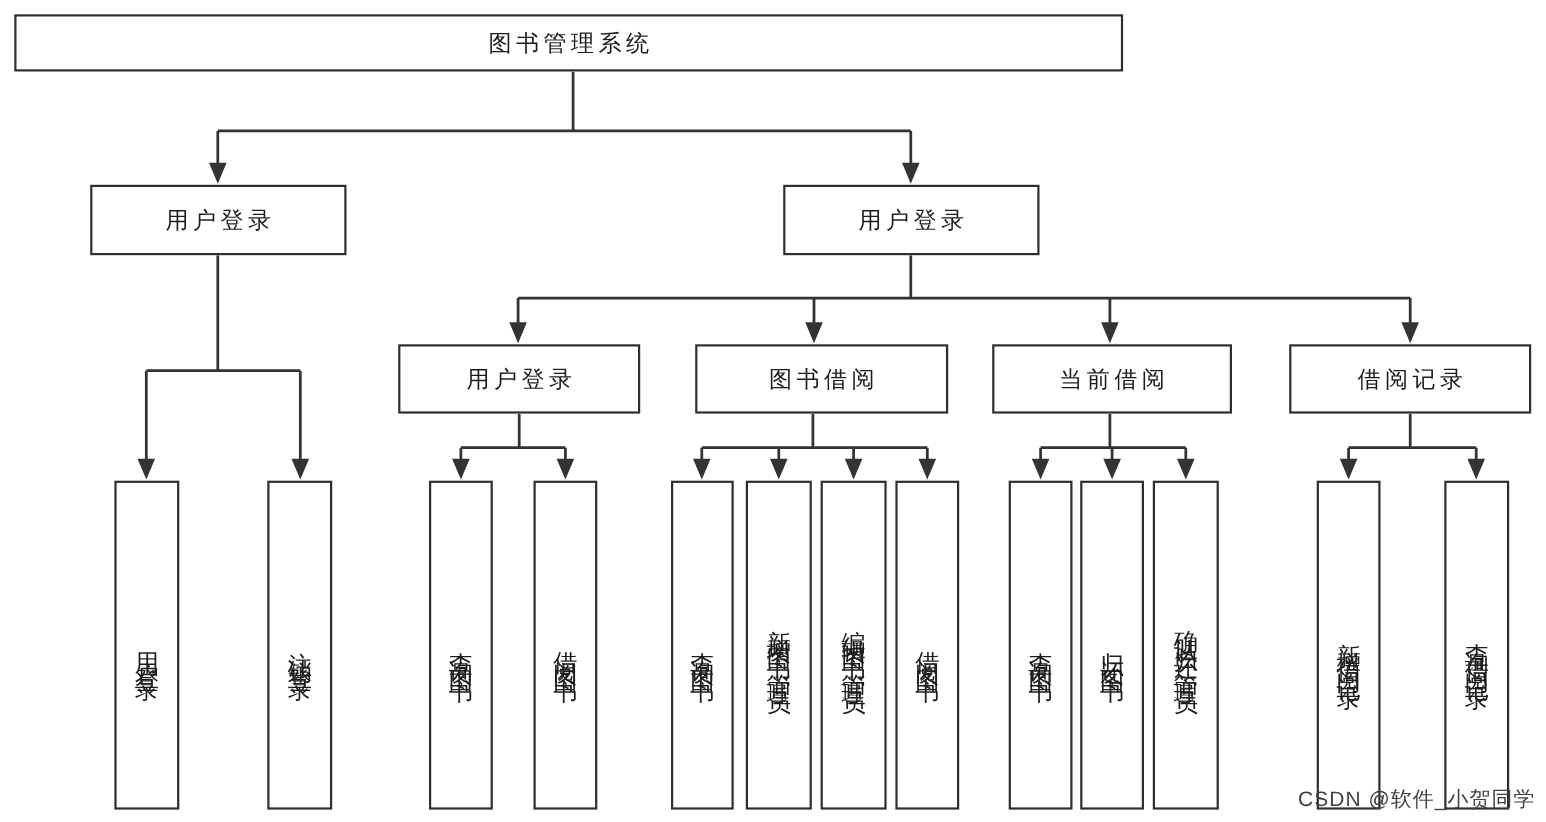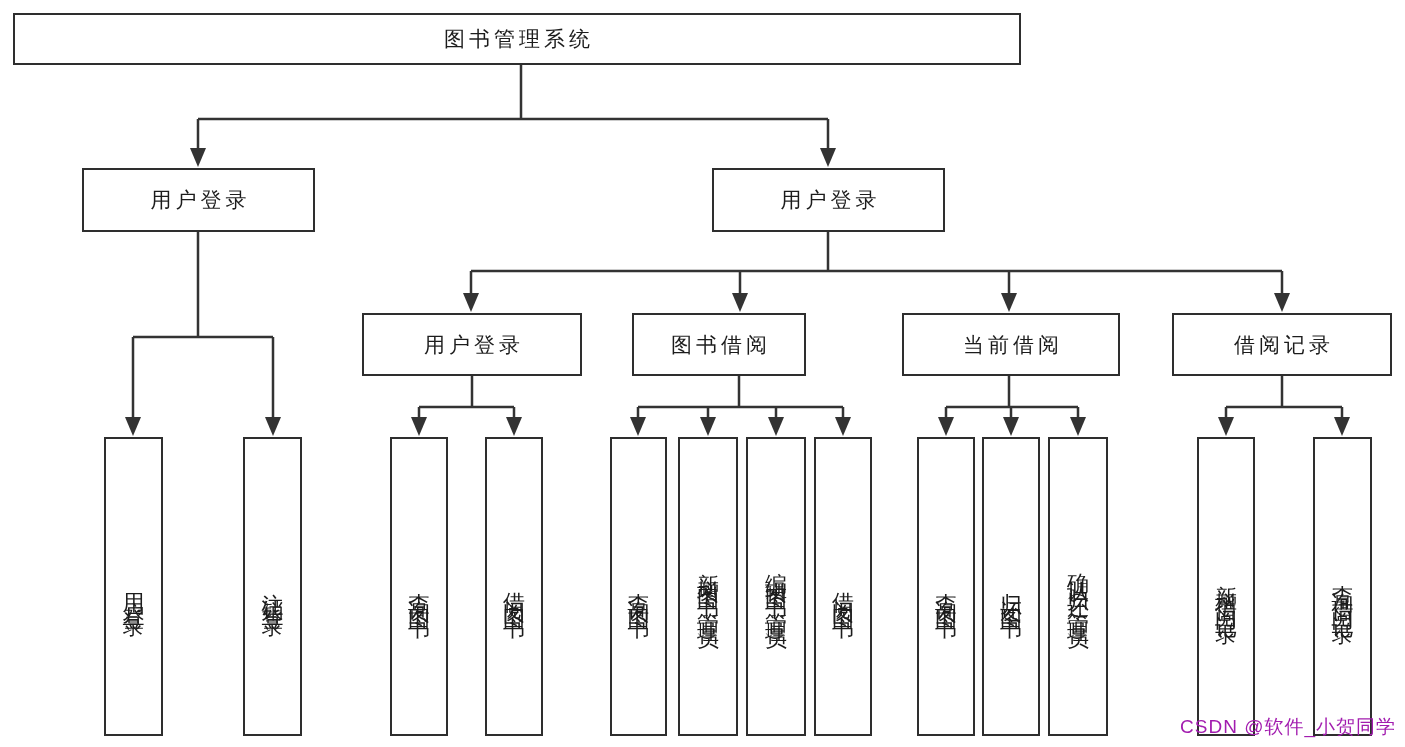--- a/index.html
+++ b/index.html
@@ -13,21 +13,21 @@
     border:2px solid #2e2e2e;display:flex;align-items:center;justify-content:center;
     color:#1c1c1c;z-index:2;
   }
   .node.h span{font-size:21px;letter-spacing:4px;padding-left:4px;white-space:nowrap;}
   .node.v span{
     writing-mode:vertical-rl;text-orientation:mixed;
     font-size:22px;letter-spacing:8px;padding-top:8px;white-space:nowrap;
   }
   .watermark{
     position:absolute;right:9px;bottom:7px;z-index:3;
-    font-size:19px;letter-spacing:1px;color:#a21caf;
+    font-size:19px;letter-spacing:1px;color:#404040;
   }
 </style>
 </head>
 <body>
 
 <div class="canvas">
 
   <svg class="edges" width="1405" height="747" viewBox="0 0 1405 747">
     <g stroke="#333333" stroke-width="2.5" fill="none">
       <path d="M521,65 V119 M198,119 H828 M198,119 V151 M828,119 V151"></path>
@@ -68,21 +68,21 @@
   <div class="node h" style="left:82px;top:168px;width:233px;height:64px">
     <span>用户登录</span>
   </div>
   <div class="node h" style="left:712px;top:168px;width:233px;height:64px">
     <span>用户登录</span>
   </div>
 
   <div class="node h" style="left:362px;top:313px;width:220px;height:63px">
     <span>用户登录</span>
   </div>
-  <div class="node h" style="left:632px;top:313px;width:174px;height:63px">
+  <div class="node h" style="left:632px;top:313px;width:230px;height:63px">
     <span>图书借阅</span>
   </div>
   <div class="node h" style="left:902px;top:313px;width:218px;height:63px">
     <span>当前借阅</span>
   </div>
   <div class="node h" style="left:1172px;top:313px;width:220px;height:63px">
     <span>借阅记录</span>
   </div>
 
   <div class="node v" style="left:104px;top:437px;width:59px;height:299px">

